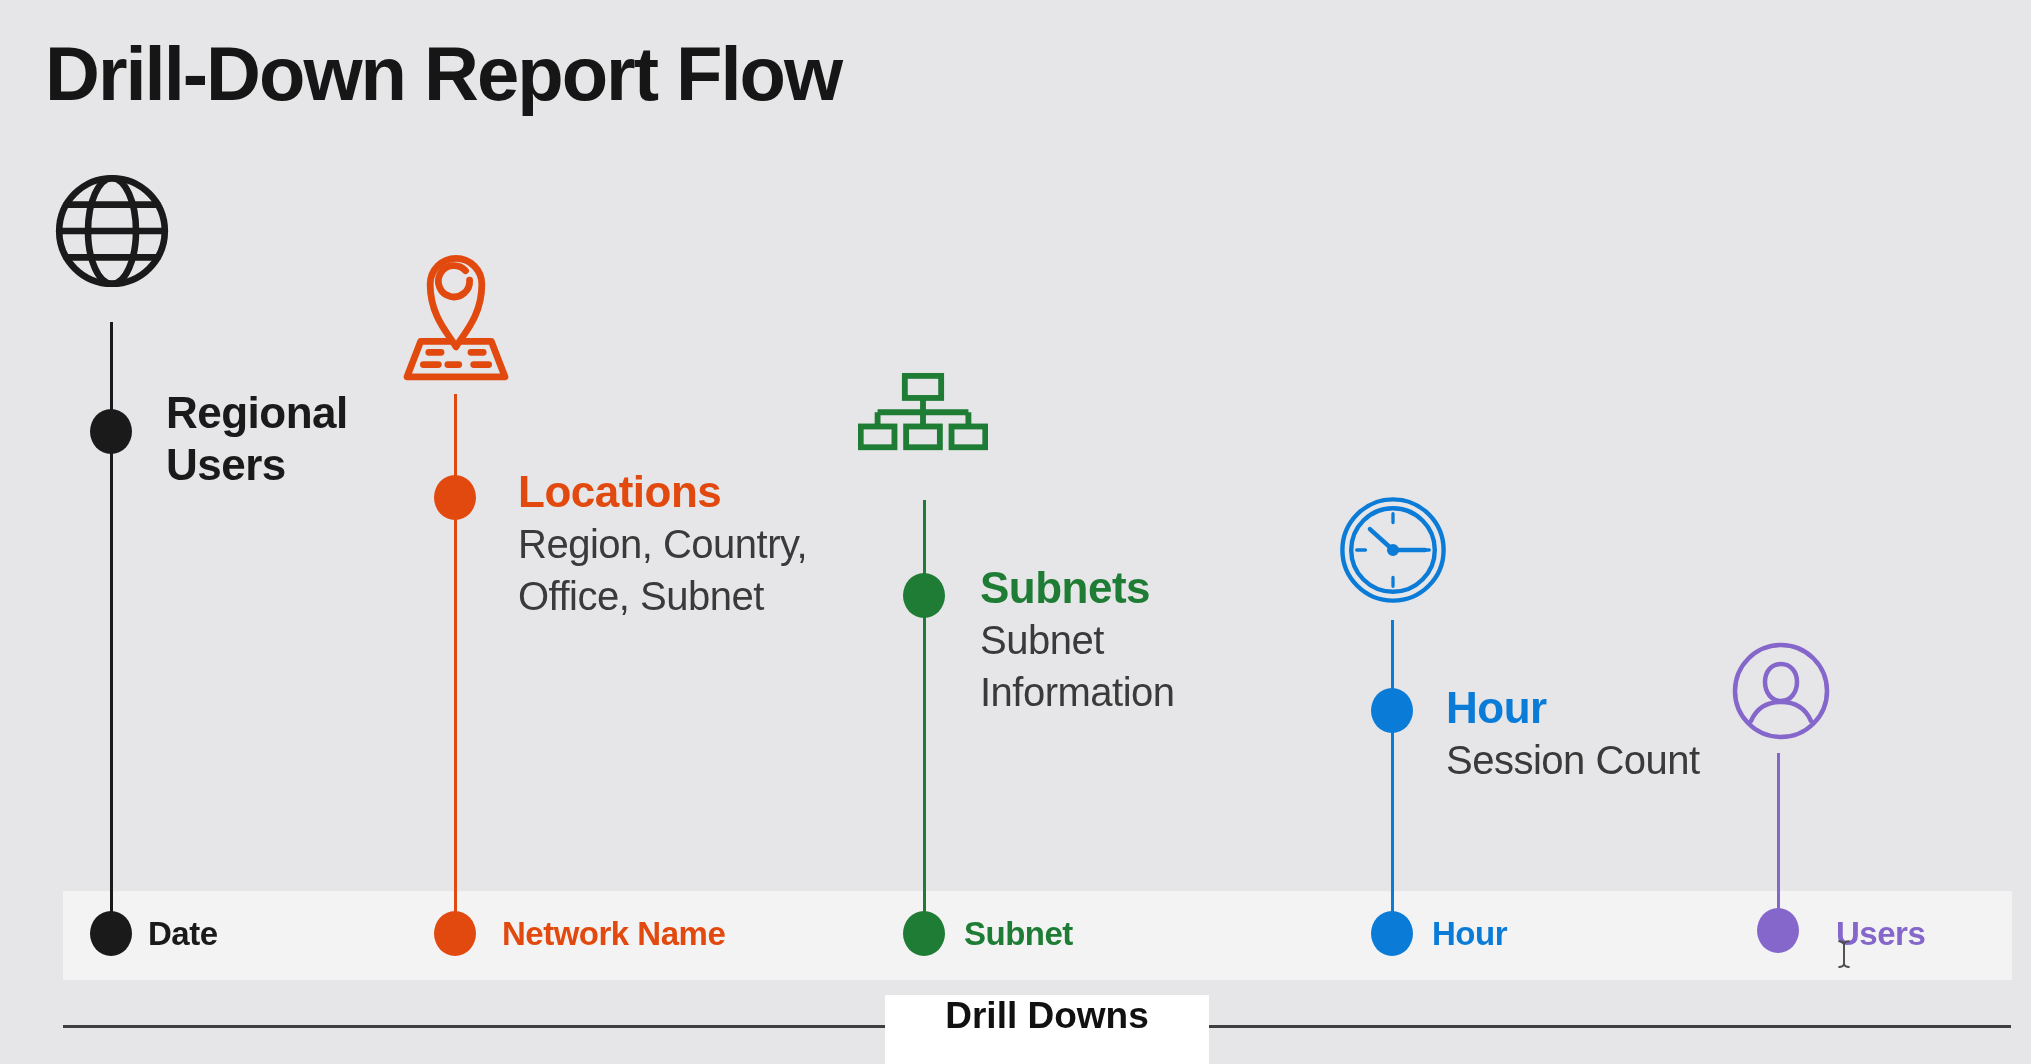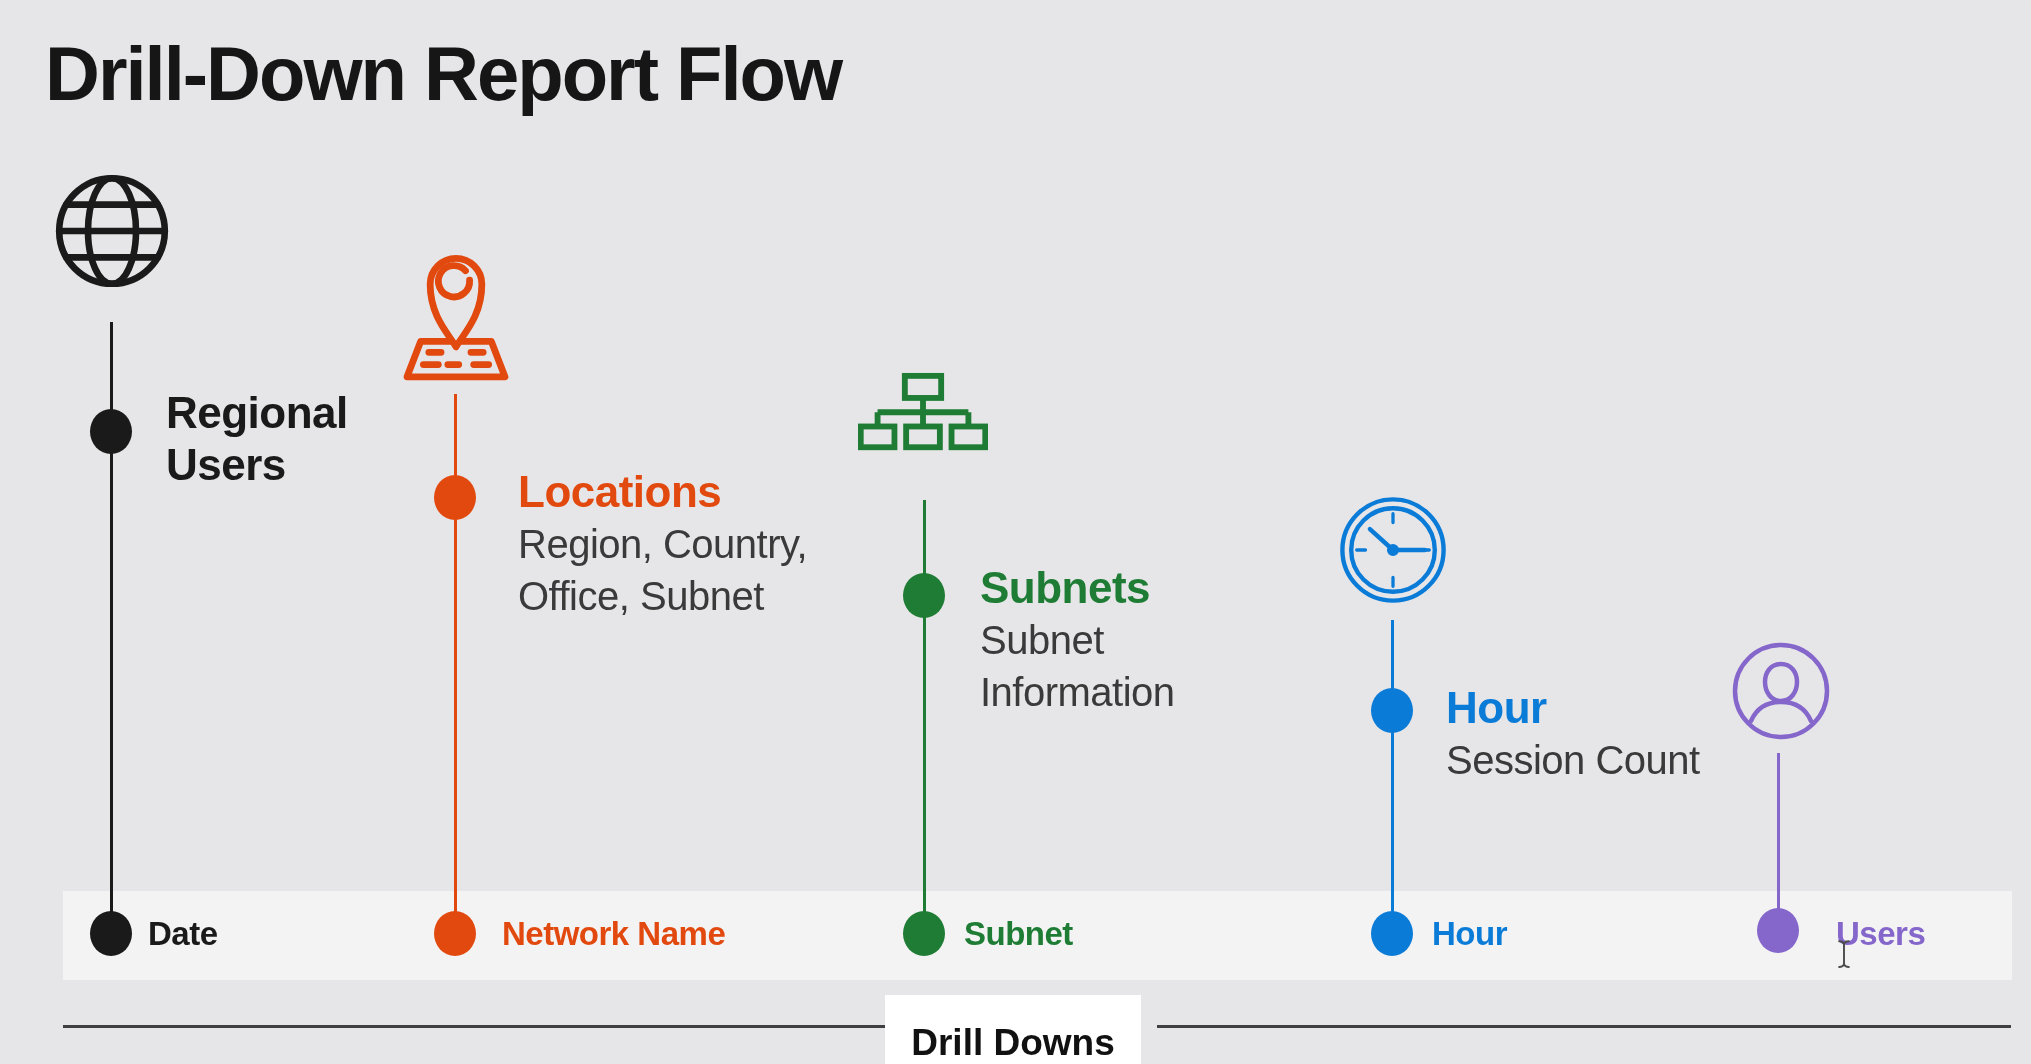--- a/index.html
+++ b/index.html
@@ -34,23 +34,23 @@
   .rule {
     position: absolute;
     top: 1025px; height: 3px;
     background: var(--rule, #3F3F3F);
   }
   .rule.left  { left: 63px;   width: 822px; }
   .rule.right { left: 1157px; width: 854px; }
   .footer-box {
     position: absolute;
     left: 885px; top: 995px;
-    width: 256px; height: 69px;
+    width: 324px; height: 69px;
     background: #ffffff;
-    display: flex; align-items: flex-end; justify-content: center;
+    display: flex; align-items: flex-start; justify-content: center;
     font-size: 37px; font-weight: bold;
     color: #111111;
     white-space: nowrap;
   }
   .icon-wrap { position: absolute; color: var(--c, #333); }
   .icon-wrap svg { display: block; width: 100%; height: 100%; }
   .vline { position: absolute; width: 3px; background: var(--c, #333); }
   .dot {
     position: absolute;
     width: 42px; height: 45px;

